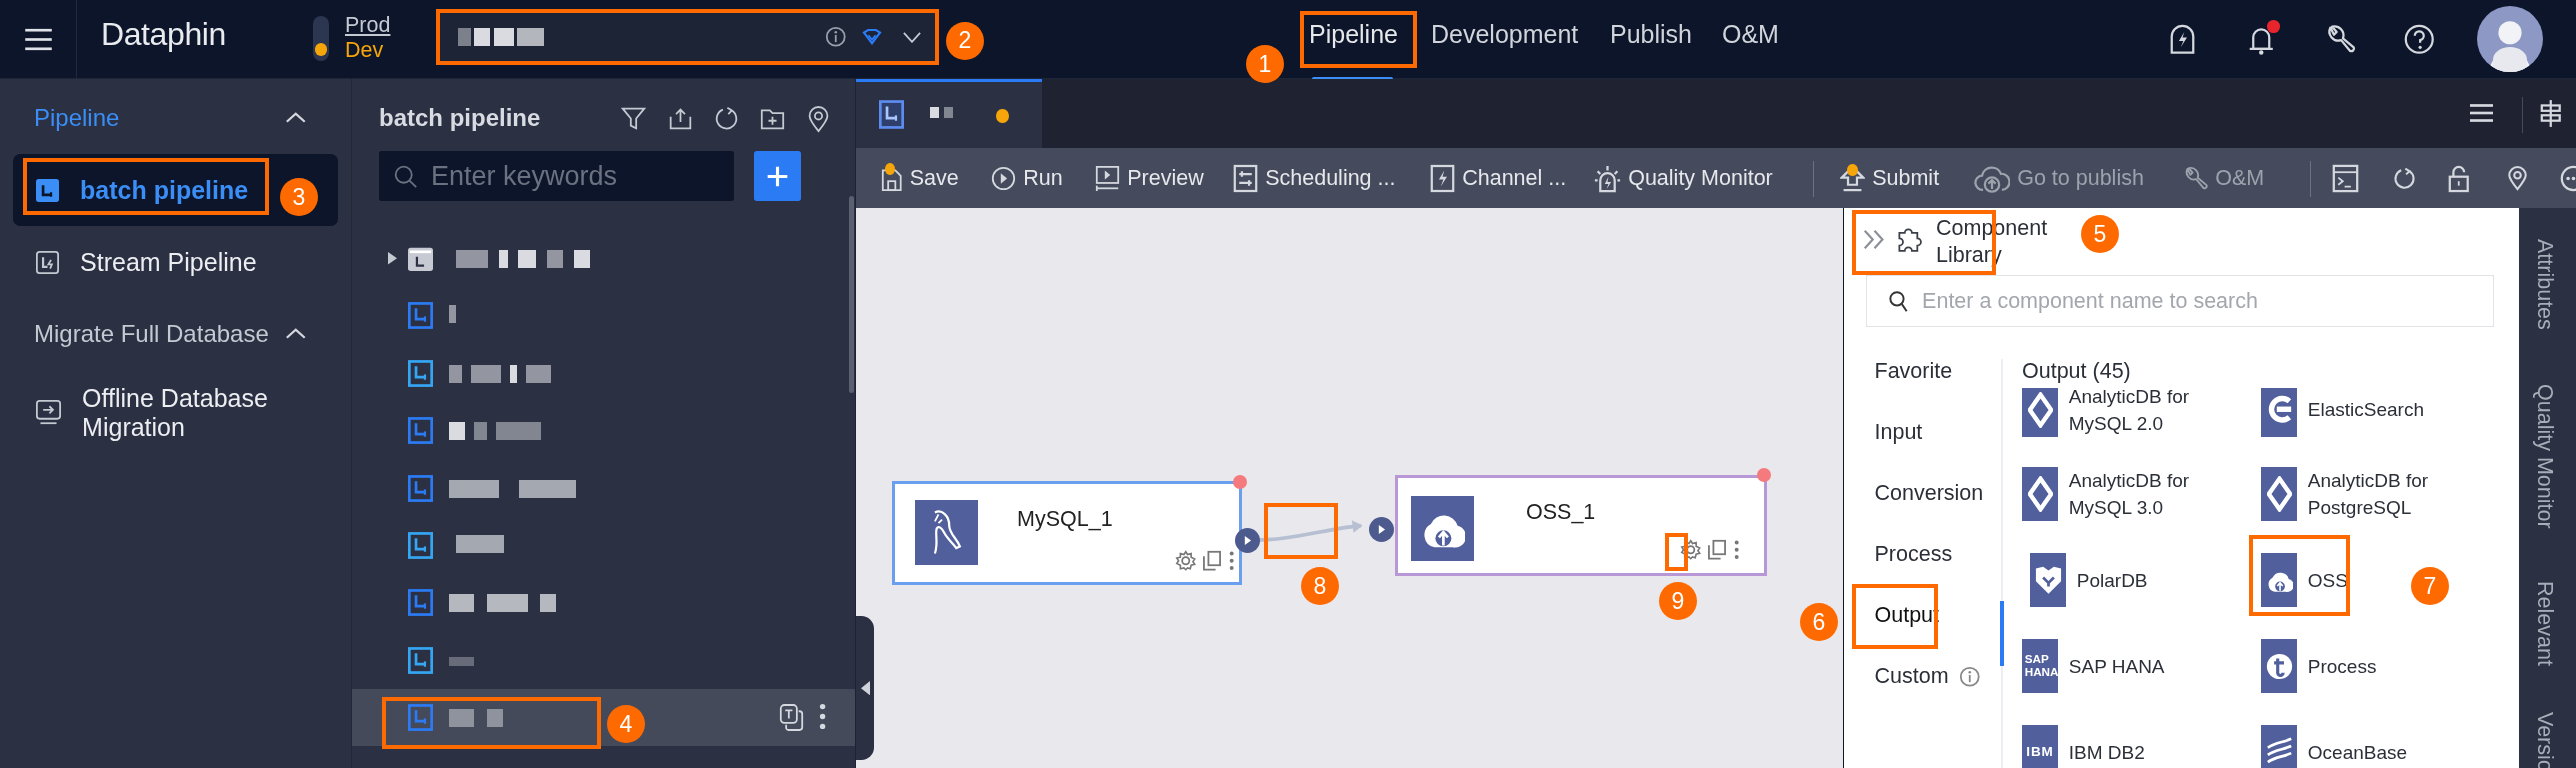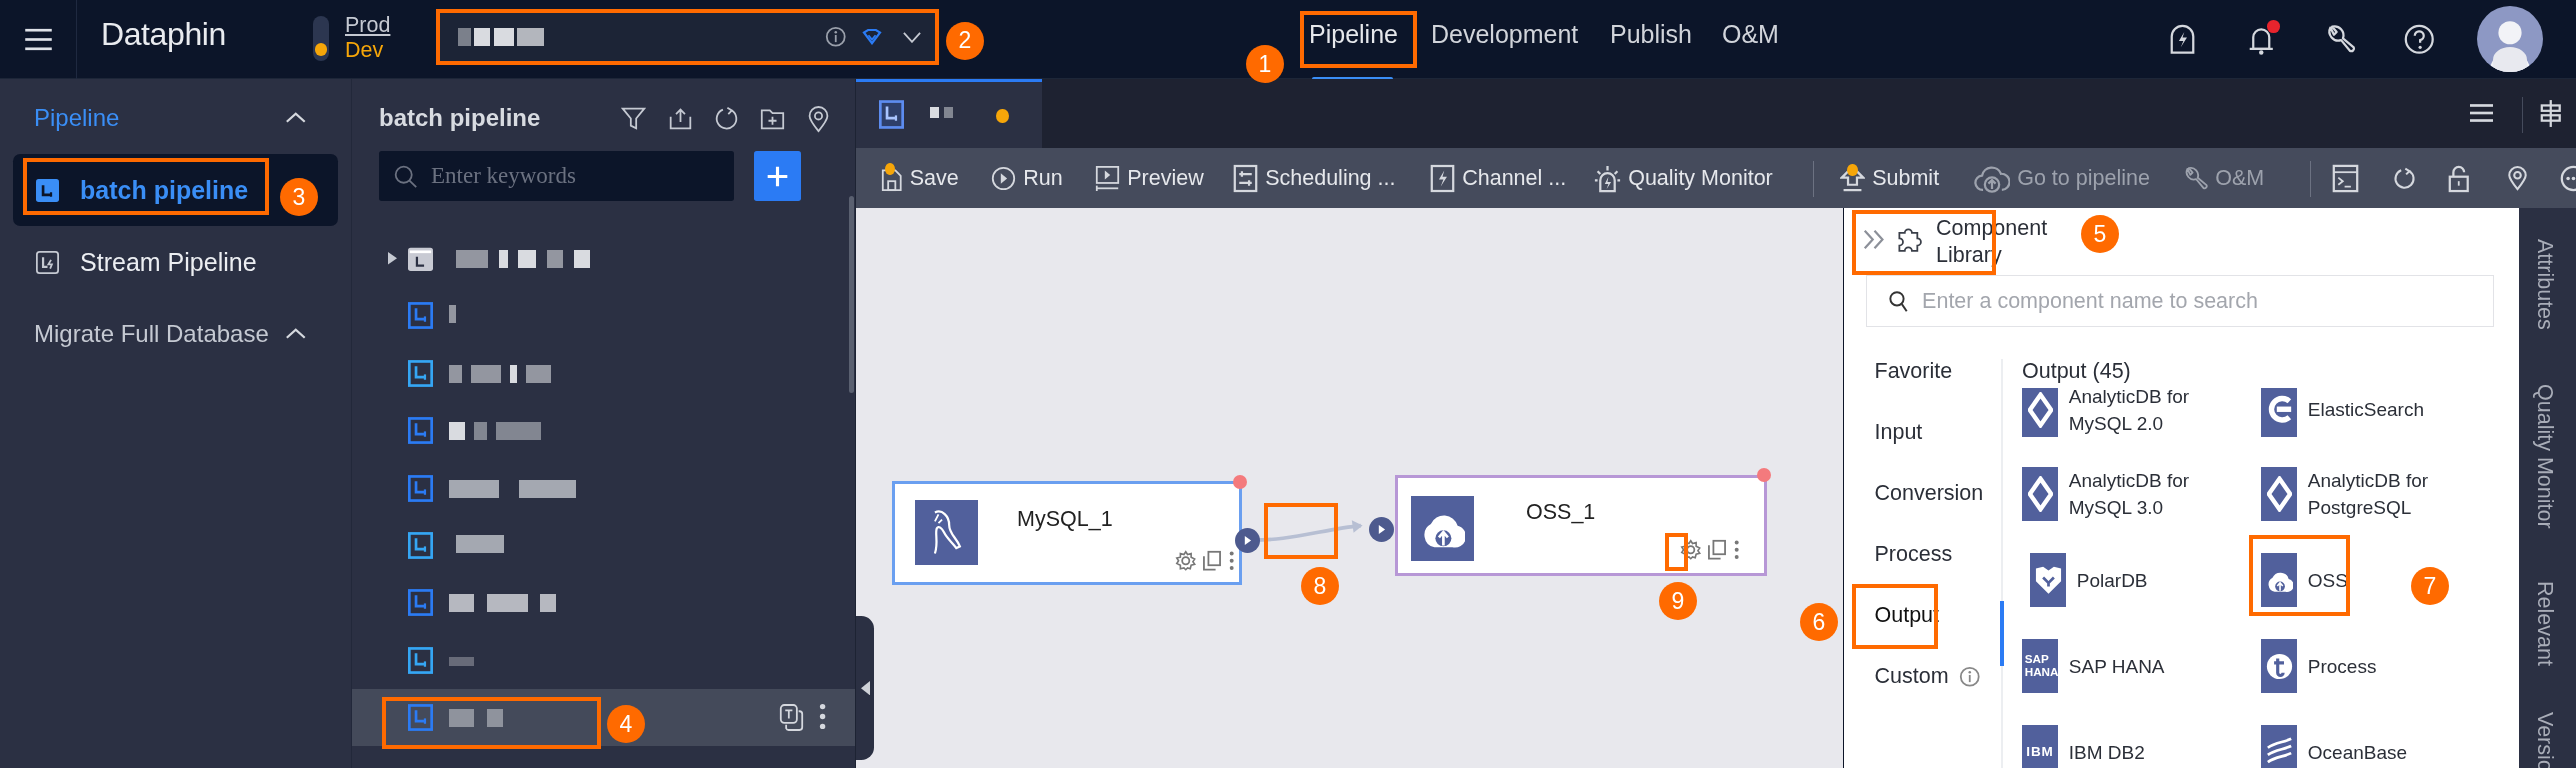--- a/index.html
+++ b/index.html
@@ -30,21 +30,21 @@
   #leftnav { position: absolute; left: 0; top: 79px; width: 352px; height: 689px; background: #2b3043; border-right: 1.8px solid #22283a; }
   .ln-head { font-size: 24px; }
   .ln-item { position:absolute; left: 12.6px; width: 325px; height: 72px; border-radius: 7.2px; display:flex; align-items:center; padding-left: 23px; font-size: 25px; color: #eceef2; }
   .ln-item.active { background: #0c1529; color: #3a8ef6; font-weight: 700; }
 
   
   #tree { position: absolute; left: 352px; top: 79px; width: 504px; height: 689px; background: #2b3043; border-right: 1.8px solid #1d2333; }
   .tree-title { left: 27px; top: 25px; font-size: 24px; color: #d8dbe1; font-weight: 700; }
   .ticon { top: 27px; width: 27px; height: 27px; }
   .search { left: 27px; top: 72px; width: 355px; height: 50px; background: #0c1529; border-radius: 2.7px; display:flex; align-items:center; padding-left: 14.4px; }
-  .search input { background: transparent; border: none; outline: none; color: #a3a3a3; font-size: 23px; margin-left: 12.6px; width: 287px; font-family: Liberation Serif, serif; }
+  .search input { background: transparent; border: none; outline: none; color: #a3a3a3; font-size: 27px; margin-left: 12.6px; width: 287px; font-family: Liberation Sans, sans-serif; }
   .search input::placeholder { color: #6b7180; }
   .add-btn { left: 402px; top: 72px; width: 47px; height: 50px; background: #2b7bf4; border-radius: 2.7px; display:flex; align-items:center; justify-content:center; }
   .tree-row { position:absolute; left: 0; width: 503px; height: 57px; display:flex; align-items:center; }
   .tree-row.selected { background: #444a5a; }
 
   
   #tabs { position: absolute; left: 856px; top: 79px; width: 1720px; height: 69px; background: #1e2231; }
   .tab { left: 0; top: 0; width: 186px; height: 69px; background: #2b3043; border-top: 3.6px solid #2b7bf4; }
   #toolbar { position: absolute; left: 856px; top: 148px; width: 1720px; height: 60px; background: #454b5c; }
   .tb { position:absolute; top: 0; height: 60px; display:flex; align-items:center; font-size: 21.5px; color: #e6e8ec; gap: 7.2px; }
@@ -196,20 +196,30 @@
     <span>Stream Pipeline</span>
   </div>
 
   <div class="abs ln-head" style="left:34px;top:241px;color:#c5c9d2">Migrate Full Database</div>
   <span class="abs" style="left:285px;top:248px">
     <svg width="21.5" height="12.6" viewBox="0 0 24 14">
         <path d="M2 12 L12 3 L22 12" fill="none" stroke="#d5d8de" stroke-width="2.5"></path>
       </svg>
   </span>
 
+  <div class="ln-item" style="top:293px;height:81px;line-height:29px">
+    <span style="margin-right:21.5px">
+      <svg width="25" height="25" viewBox="0 0 28 28">
+          <rect x="1" y="1" width="26" height="20" rx="3" fill="none" stroke="#c5c9d2" stroke-width="2"></rect>
+          <line x1="5" y1="26" x2="23" y2="26" stroke="#c5c9d2" stroke-width="2"></line>
+          <path d="M8 11 H19 M15 7 L19 11 L15 15" fill="none" stroke="#c5c9d2" stroke-width="2"></path>
+        </svg>
+    </span>
+    <span style="width:215px">Offline Database Migration</span>
+  </div>
 </div>
 
 <div id="tree">
   <div class="abs tree-title">batch pipeline</div>
   <span class="abs ticon" style="left:269px">
       <svg width="25" height="25" viewBox="0 0 28 28">
         <path d="M2 3 H26 L17 14 V25 L11 22 V14 Z" fill="none" stroke="#c5c9d2" stroke-width="2"></path>
       </svg>
     </span>
   <span class="abs ticon" style="left:316px">
@@ -487,21 +497,21 @@
         <span style="position:absolute;left:7.2px;top:0px;width:10.8px;height:12.6px;border-radius:50%;background:#f6a609"></span>
       </span>
     <span>Submit</span>
   </div>
   <div class="tb disabled" style="left:1118px">
     <svg width="36" height="30.5" viewBox="0 0 40 34">
         <path d="M10 30 A8 8 0 0 1 9 14 A11 11 0 0 1 30 12 A8 8 0 0 1 31 30" fill="none" stroke="#9da2ad" stroke-width="2.5"></path>
         <circle cx="20" cy="24" r="8" fill="none" stroke="#9da2ad" stroke-width="2.5"></circle>
         <path d="M20 29 V19 M16 23 L20 19 L24 23" fill="none" stroke="#9da2ad" stroke-width="2.5"></path>
       </svg>
-    <span>Go to pipeline</span>
+    <span>Go to publish</span>
   </div>
   <div class="tb disabled" style="left:1327px">
     <svg width="25" height="25" viewBox="0 0 34 34">
         <path d="M6 4 A10 10 0 0 0 18 18 L28 30 A3 3 0 0 0 32 26 L20 16 A10 10 0 0 0 8 3 L13 9 L10 12 Z" fill="none" stroke="#9da2ad" stroke-width="2.5" stroke-linejoin="round"></path>
       </svg>
     <span>O&amp;M</span>
   </div>
   <div class="tb-sep" style="left:1454px"></div>
   <div class="tb" style="left:1476px">
       <svg width="27" height="29" viewBox="0 0 30 32">

